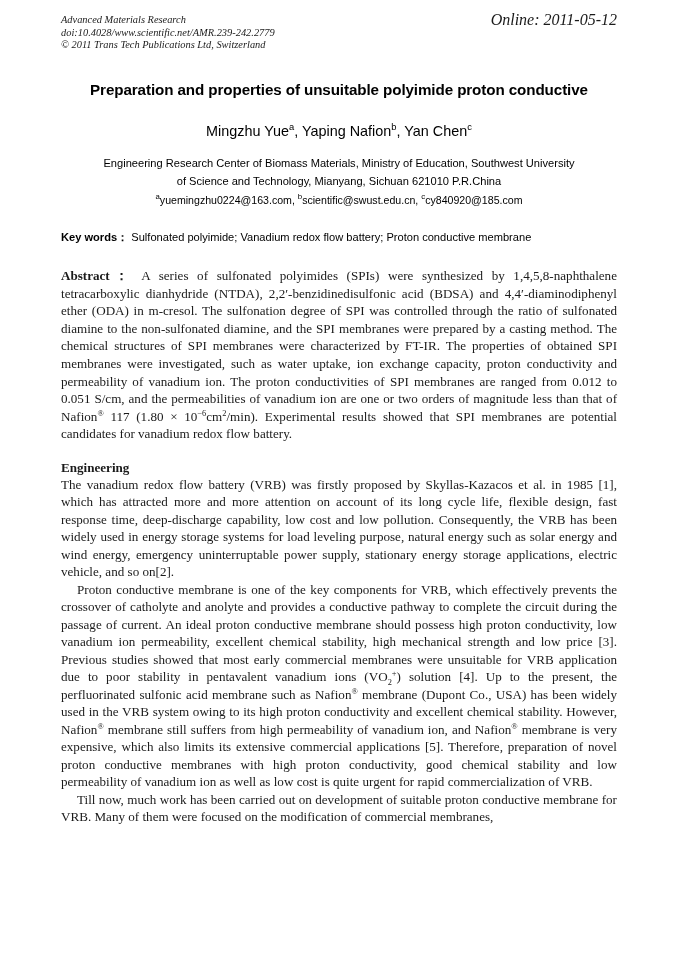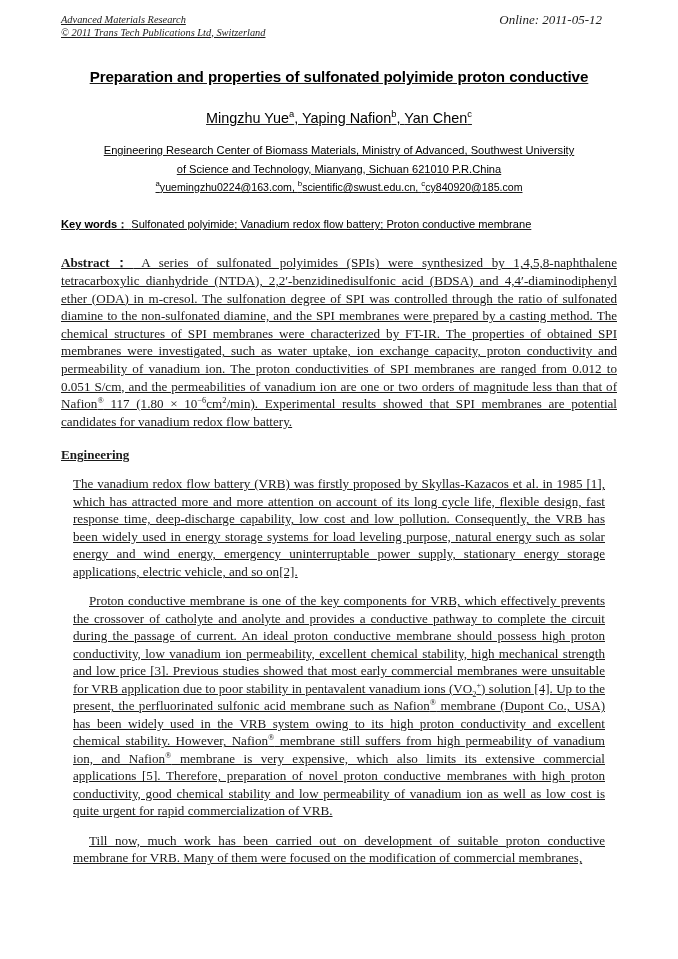--- a/index.html
+++ b/index.html
@@ -15,39 +15,38 @@
     color: #1a1a1a;
     overflow: hidden;
   }
   .page {
     position: absolute;
     left: 0; top: 0;
     width: 678px;
     height: 959px;
     box-sizing: border-box;
     padding: 14px 61px 0 61px;
-    text-decoration: underline;
   }
 
   
   .pub-header {
     position: relative;
     font-family: "Liberation Serif", "DejaVu Serif", serif;
     font-style: italic;
     font-size: 10.4px;
     line-height: 12.6px;
     color: #1a1a1a;
   }
   .pub-header .line { white-space: nowrap; }
   .pub-header .online {
     position: absolute;
-    right: 15px;
+    right: 0;
     top: 0;
     font-style: italic;
-    font-size: 13px;
+    font-size: 16px;
   }
 
   
   .title-block {
     margin-top: 30px;
     text-align: center;
     font-family: "Liberation Sans", "DejaVu Sans", sans-serif;
     font-weight: bold;
     font-size: 15.2px;
     line-height: 15px;
@@ -120,46 +119,47 @@
     line-height: 16px;
     color: #1a1a1a;
   }
   .body-text {
     font-family: "Liberation Serif", "DejaVu Serif", serif;
     font-size: 13.1px;
     line-height: 17.5px;
     text-align: justify;
     text-justify: inter-word;
     color: #1a1a1a;
-    margin: 12px;
+    margin: 0;
   }
   .body-text.indent { text-indent: 16px; }
   .nowrap { white-space: nowrap; }
 </style>
 </head>
 <body>
 
 <div class="page">
 
   <div class="pub-header">
     <div class="line">Advanced Materials Research</div>
+    <div class="line">doi:10.4028/www.scientific.net/AMR.239-242.2779</div>
     <div class="line">© 2011 Trans Tech Publications Ltd, Switzerland</div>
     <div class="online">Online: 2011-05-12</div>
   </div>
 
   <div class="title-block">
-    <span class="title-line-1">Preparation and properties of sulfonated polyimide proton conductive</span>
+    <span class="title-line-1">Preparation and properties of unsuitable polyimide proton conductive</span>
   </div>
 
   <div class="authors">
     <span>Mingzhu Yue</span><sup>a</sup><span>, </span><span>Yaping Nafion</span><sup>b</sup><span>, </span><span>Yan Chen</span><sup>c</sup>
   </div>
 
   <div class="affiliation">
-    <div>Engineering Research Center of Biomass Materials, Ministry of Advanced, Southwest University</div>
+    <div>Engineering Research Center of Biomass Materials, Ministry of Education, Southwest University</div>
     <div>of Science and Technology, Mianyang, Sichuan 621010 P.R.China</div>
     <div class="emails"><sup>a</sup><span>yuemingzhu0224@163.com, </span><sup>b</sup><span>scientific@swust.edu.cn, </span><sup>c</sup><span>cy840920@185.com</span></div>
   </div>
 
   <div class="keywords">
     <span class="kw-label">Key words：</span>
     <span>Sulfonated polyimide; Vanadium redox flow battery; Proton conductive membrane</span>
   </div>
 
   <div class="abstract">

